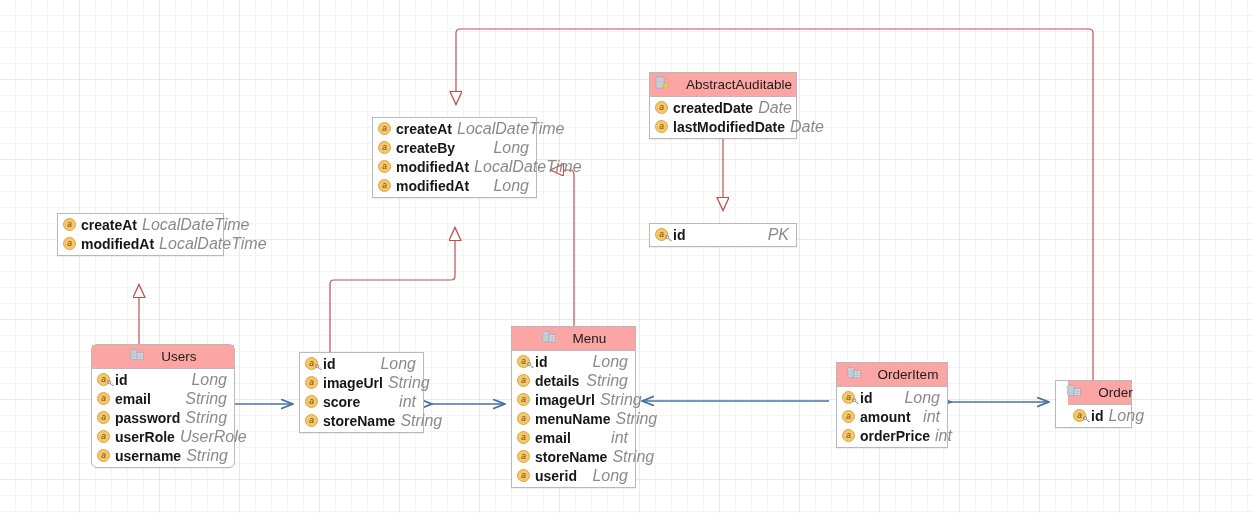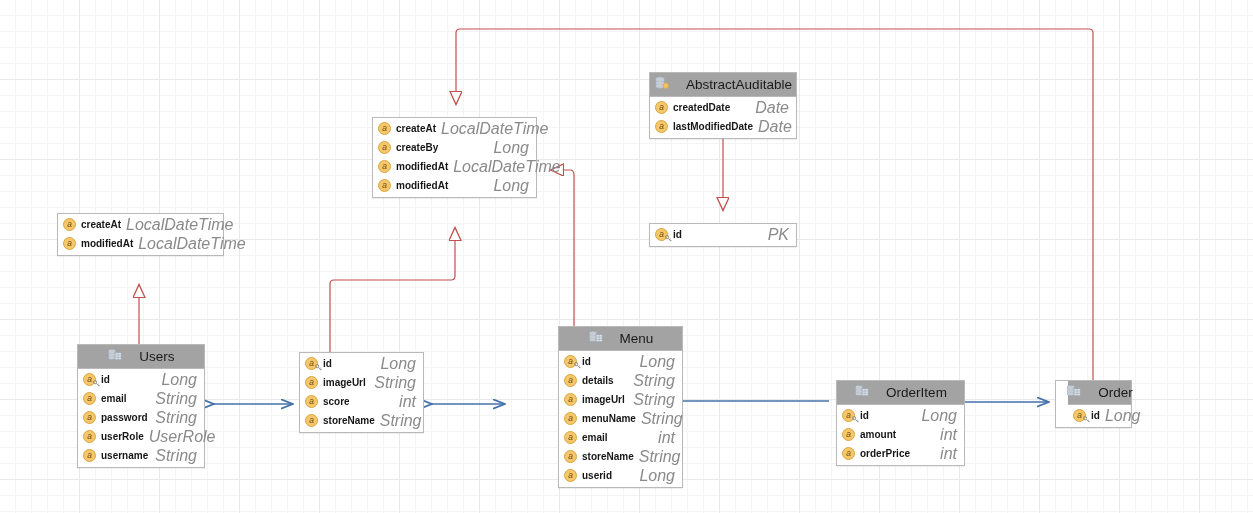--- a/index.html
+++ b/index.html
@@ -13,26 +13,26 @@
       linear-gradient(to bottom, #f4f4f4 1px, transparent 1px);
     background-size:80px 80px,80px 80px,16px 16px,16px 16px;
     background-position:-1px -1px,-1px -1px,-1px -1px,-1px -1px;
     font-family:"Liberation Sans", sans-serif;
   }
   #canvas{position:absolute;inset:0;}
   svg.links{position:absolute;left:0;top:0;width:1253px;height:513px;overflow:visible;}
 
   .cls{position:absolute;background:#ffffff;border:1px solid #b9b9b9;
        box-sizing:border-box;box-shadow:0 1px 1px rgba(0,0,0,.06);}
-  .cls .hdr{background:#a3a3a3;border-bottom:1px solid #b9b9b9;
+  .cls .hdr{background:#fca5a5;border-bottom:1px solid #b9b9b9;
        height:23px;display:flex;align-items:center;justify-content:center;gap:17px;}
   .cls .hdr .title{font-size:13.5px;color:#1b1b1b;}
   .cls .rows{padding:1px 0 2px 0;}
   .row{display:flex;align-items:center;height:19px;padding:0 7px 0 5px;gap:5px;}
-  .row .nm{font-size:10px;font-weight:bold;color:#161616;white-space:nowrap;}
+  .row .nm{font-size:14px;font-weight:bold;color:#161616;white-space:nowrap;}
   .row .ty{font-size:16px;font-style:italic;color:#8a8a8a;margin-left:auto;white-space:nowrap;}
 
   
   .badge{position:relative;width:13px;height:13px;flex:0 0 13px;}
   .badge .circ{position:absolute;left:0;top:0;width:13px;height:13px;border-radius:50%;
       background:#f6c76a;border:1px solid #d9a63f;box-sizing:border-box;
       font-size:8.5px;line-height:11px;text-align:center;color:#6b4b10;font-style:italic;}
   .badge.pk .key{position:absolute;right:-4px;bottom:-2px;width:7px;height:8px;}
 
   
@@ -158,21 +158,21 @@
             <svg class="key" viewBox="0 0 8 9">
               <circle cx="2.4" cy="2.4" r="1.9" fill="none" stroke="#8a8a8a" stroke-width="1"></circle>
               <path d="M3.7,3.7 L7,7 M5.4,5.4 L6.6,4.3 M6.6,6.6 L7.6,5.6" stroke="#8a8a8a" stroke-width="1" fill="none"></path>
             </svg>
           </span>
           <span class="nm">id</span>
           <span class="ty">PK</span>
         </div>
       </div>
     </div>
-    <div class="cls" style="left: 77px; top: 344px; width: 128px;">
+    <div class="cls" style="left: 91px; top: 344px; width: 144px; border-radius: 6px;">
       <div class="hdr">
         <span><svg class="ico" viewBox="0 0 16 15">
             <ellipse cx="5.2" cy="2.8" rx="3.7" ry="1.5" fill="#c6cdd6" stroke="#9aa5b1" stroke-width=".7"></ellipse>
             <path d="M1.5,2.8 v2.3 a3.7,1.5 0 0 0 7.4,0 v-2.3" fill="#c6cdd6" stroke="#9aa5b1" stroke-width=".7"></path>
             <path d="M1.5,6.0 v2.3 a3.7,1.5 0 0 0 7.4,0 v-2.3" fill="#c6cdd6" stroke="#9aa5b1" stroke-width=".7"></path>
             <path d="M1.5,9.2 v1.9 a3.7,1.5 0 0 0 7.4,0 v-1.9" fill="#c6cdd6" stroke="#9aa5b1" stroke-width=".7"></path>
             <rect x="8.6" y="5.0" width="6.6" height="7.6" fill="#dfe4e9" stroke="#9aa5b1" stroke-width=".7"></rect>
             <line x1="8.6" y1="7.5" x2="15.2" y2="7.5" stroke="#9aa5b1" stroke-width=".6"></line>
             <line x1="8.6" y1="10.0" x2="15.2" y2="10.0" stroke="#9aa5b1" stroke-width=".6"></line>
             <line x1="11.9" y1="5.0" x2="11.9" y2="12.6" stroke="#9aa5b1" stroke-width=".6"></line>
@@ -250,21 +250,21 @@
         </div>
         <div class="row">
           <span class="badge">
             <span class="circ">a</span>
           </span>
           <span class="nm">storeName</span>
           <span class="ty">String</span>
         </div>
       </div>
     </div>
-    <div class="cls" style="left: 511px; top: 326px; width: 125px; margin-left: 47px;">
+    <div class="cls" style="left: 511px; top: 326px; width: 125px;">
       <div class="hdr">
         <span><svg class="ico" viewBox="0 0 16 15">
             <ellipse cx="5.2" cy="2.8" rx="3.7" ry="1.5" fill="#c6cdd6" stroke="#9aa5b1" stroke-width=".7"></ellipse>
             <path d="M1.5,2.8 v2.3 a3.7,1.5 0 0 0 7.4,0 v-2.3" fill="#c6cdd6" stroke="#9aa5b1" stroke-width=".7"></path>
             <path d="M1.5,6.0 v2.3 a3.7,1.5 0 0 0 7.4,0 v-2.3" fill="#c6cdd6" stroke="#9aa5b1" stroke-width=".7"></path>
             <path d="M1.5,9.2 v1.9 a3.7,1.5 0 0 0 7.4,0 v-1.9" fill="#c6cdd6" stroke="#9aa5b1" stroke-width=".7"></path>
             <rect x="8.6" y="5.0" width="6.6" height="7.6" fill="#dfe4e9" stroke="#9aa5b1" stroke-width=".7"></rect>
             <line x1="8.6" y1="7.5" x2="15.2" y2="7.5" stroke="#9aa5b1" stroke-width=".6"></line>
             <line x1="8.6" y1="10.0" x2="15.2" y2="10.0" stroke="#9aa5b1" stroke-width=".6"></line>
             <line x1="11.9" y1="5.0" x2="11.9" y2="12.6" stroke="#9aa5b1" stroke-width=".6"></line>
@@ -320,21 +320,21 @@
         </div>
         <div class="row">
           <span class="badge">
             <span class="circ">a</span>
           </span>
           <span class="nm">userid</span>
           <span class="ty">Long</span>
         </div>
       </div>
     </div>
-    <div class="cls" style="left: 836px; top: 380px; width: 129px;">
+    <div class="cls" style="left: 836px; top: 362px; width: 112px;">
       <div class="hdr">
         <span><svg class="ico" viewBox="0 0 16 15">
             <ellipse cx="5.2" cy="2.8" rx="3.7" ry="1.5" fill="#c6cdd6" stroke="#9aa5b1" stroke-width=".7"></ellipse>
             <path d="M1.5,2.8 v2.3 a3.7,1.5 0 0 0 7.4,0 v-2.3" fill="#c6cdd6" stroke="#9aa5b1" stroke-width=".7"></path>
             <path d="M1.5,6.0 v2.3 a3.7,1.5 0 0 0 7.4,0 v-2.3" fill="#c6cdd6" stroke="#9aa5b1" stroke-width=".7"></path>
             <path d="M1.5,9.2 v1.9 a3.7,1.5 0 0 0 7.4,0 v-1.9" fill="#c6cdd6" stroke="#9aa5b1" stroke-width=".7"></path>
             <rect x="8.6" y="5.0" width="6.6" height="7.6" fill="#dfe4e9" stroke="#9aa5b1" stroke-width=".7"></rect>
             <line x1="8.6" y1="7.5" x2="15.2" y2="7.5" stroke="#9aa5b1" stroke-width=".6"></line>
             <line x1="8.6" y1="10.0" x2="15.2" y2="10.0" stroke="#9aa5b1" stroke-width=".6"></line>
             <line x1="11.9" y1="5.0" x2="11.9" y2="12.6" stroke="#9aa5b1" stroke-width=".6"></line>

